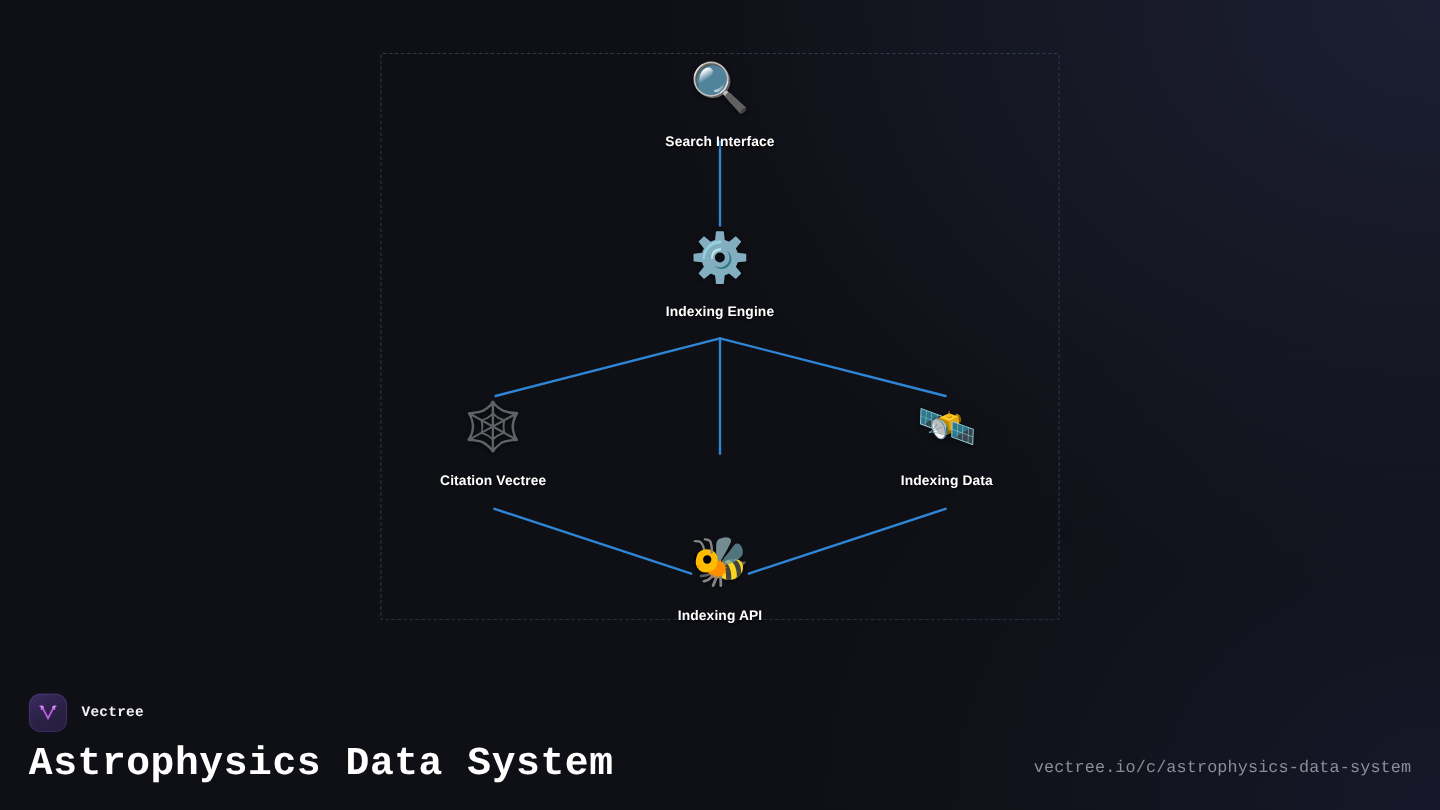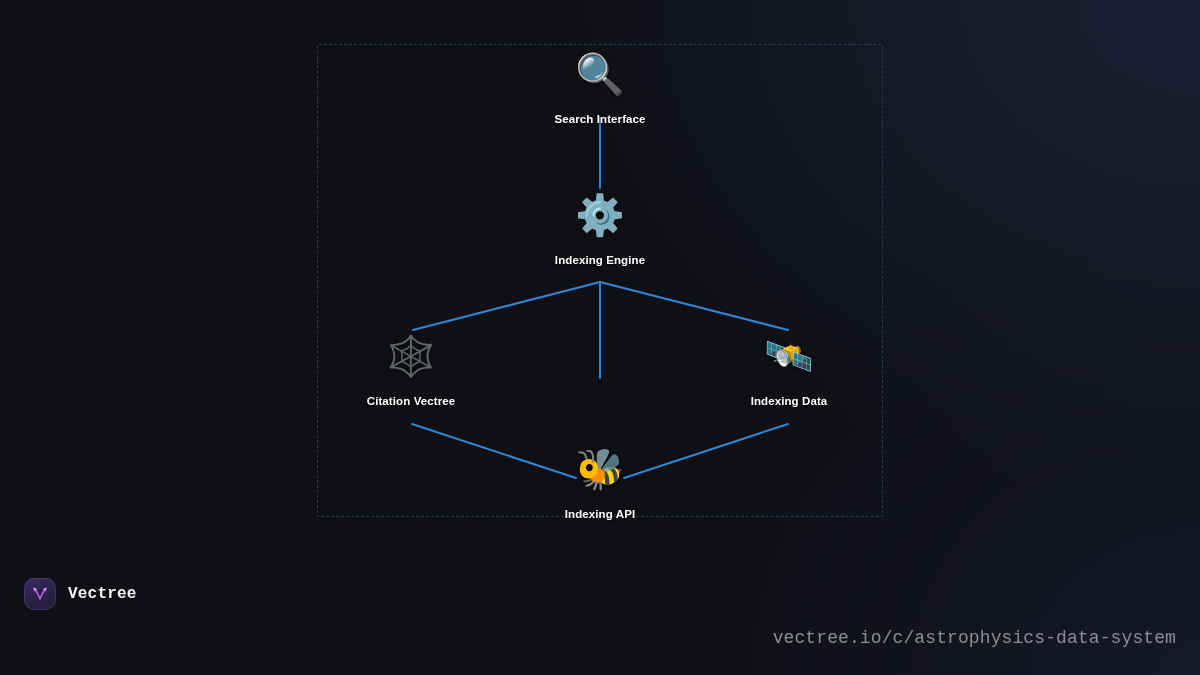--- a/index.html
+++ b/index.html
@@ -97,42 +97,42 @@
   #brand-mark {
     width:32px; height:32px;
     border-radius:10px;
     background:linear-gradient(150deg, #3b2a60 0%, #2a2145 55%, #241c3c 100%);
     display:flex; align-items:center; justify-content:center;
     box-shadow:inset 0 0 0 1px rgba(150,110,220,0.18);
   }
 
   #brand-name {
     font-family:"Liberation Mono", "DejaVu Sans Mono", monospace;
-    font-size:16px;
+    font-size:12px;
     font-weight:bold;
     color:#f2f2f5;
     letter-spacing:0.2px;
   }
 
   #page-title {
     position:absolute;
     left:24px; bottom:20px;
     font-family:"Liberation Mono", "DejaVu Sans Mono", monospace;
     font-size:33px;
     font-weight:bold;
     color:#ffffff;
     letter-spacing:0.5px;
     white-space:nowrap;
   }
 
   #footer-url {
     position:absolute;
     right:24px; bottom:27px;
     font-family:"Liberation Mono", "DejaVu Sans Mono", monospace;
-    font-size:18px;
+    font-size:14px;
     color:#8a8d99;
     letter-spacing:0.1px;
     white-space:nowrap;
   }
 </style>
 </head>
 <body style="background: rgb(15, 16, 21);">
 
 <div id="bg-glow"></div>
 
@@ -188,16 +188,17 @@
           <path d="M3.6 4.4 L5.2 5.2 L4.6 6.9"></path>
           <path d="M16.4 4.4 L14.8 5.2 L15.4 6.9"></path>
         </g>
         <circle cx="5.2" cy="5.2" r="1.25" fill="#d88cf5"></circle>
         <circle cx="14.8" cy="5.2" r="1.25" fill="#d88cf5"></circle>
       </svg>
     </div>
     <span id="brand-name">Vectree</span>
   </div>
 
+  <h1 id="page-title">Astrophysics Data System</h1>
 
   <span id="footer-url">vectree.io/c/astrophysics-data-system</span>
 
 </div>
 
 </body></html>

